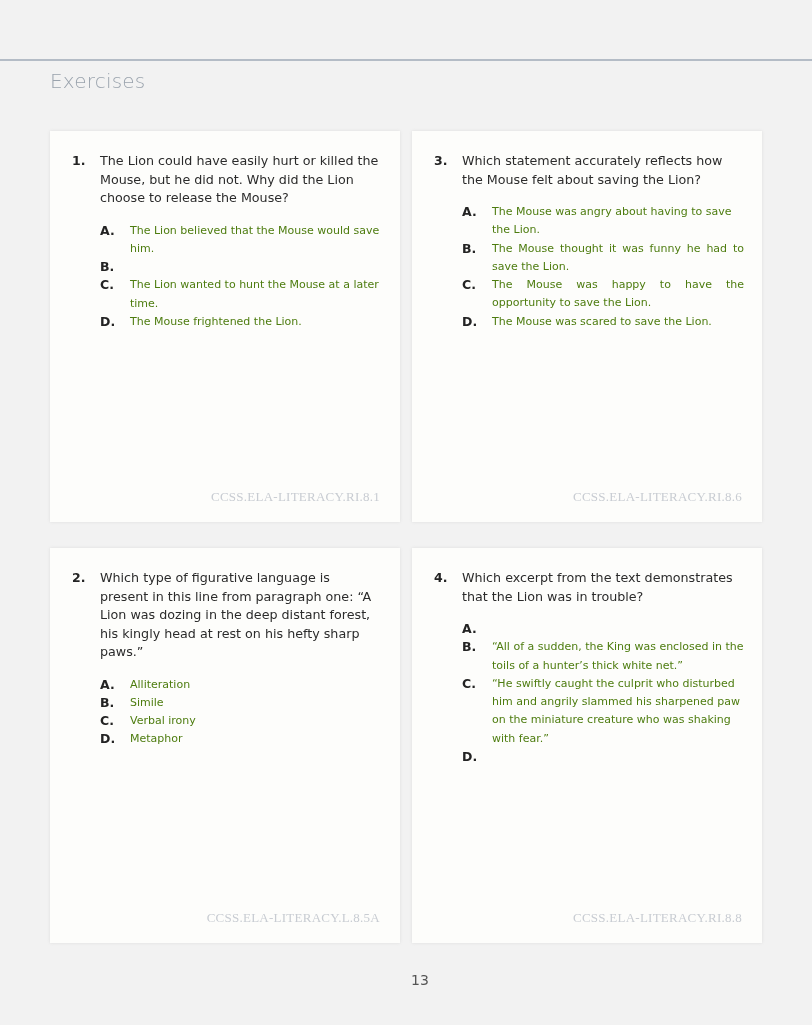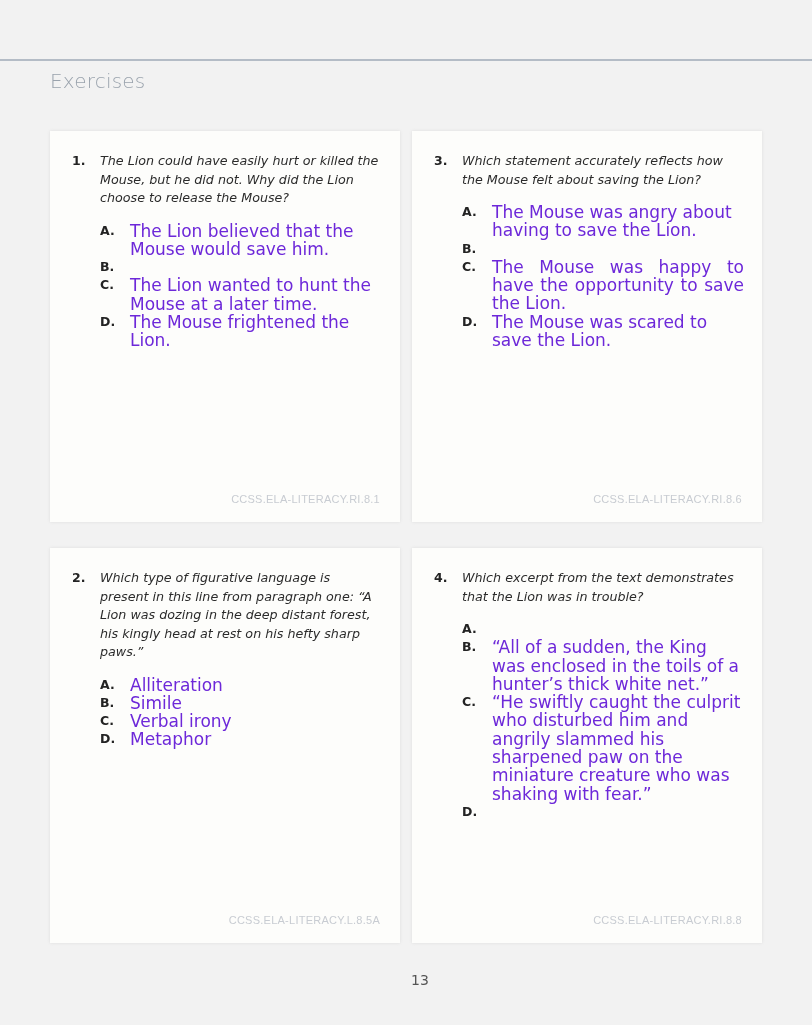--- a/index.html
+++ b/index.html
@@ -82,21 +82,20 @@
     line-height: 18.5px;
     width: 28px;
     flex: 0 0 28px;
     color: #232323;
   }
   .qtext {
     font-size: 12.7px;
     line-height: 18.5px;
     color: #2b2b2b;
     flex: 1;
-    font-style: italic;
   }
 
   
   .options {
     margin-top: 14px;
     padding-left: 28px;
   }
   .orow {
     display: flex;
     align-items: flex-start;
@@ -104,39 +103,39 @@
   }
   .oletter {
     font-weight: bold;
     font-size: 12.5px;
     line-height: 18.3px;
     width: 30px;
     flex: 0 0 30px;
     color: #232323;
   }
   .otext {
-    font-size: 17px;
+    font-size: 11px;
     line-height: 18.3px;
-    color: #6d28d9;
+    color: #4d7c0f;
     flex: 1;
   }
   .otext.justify {
     text-align: justify;
     text-align-last: left;
   }
 
   
   .ccss {
     position: absolute;
     right: 20px;
     bottom: 17px;
-    font-size: 11px;
+    font-size: 13px;
     letter-spacing: 0.25px;
     color: #c8ccd2;
-    font-family: Liberation Sans, sans-serif;
+    font-family: Liberation Serif, serif;
   }
 
   
   .page-number {
     position: absolute;
     top: 972px;
     left: 0;
     width: 812px;
     text-align: center;
     font-size: 14px;
@@ -187,20 +186,21 @@
         <div class="qnum">3.</div>
         <div class="qtext">Which statement accurately reflects how the Mouse felt about saving the Lion?</div>
       </div>
       <div class="options">
         <div class="orow">
           <div class="oletter">A.</div>
           <div class="otext">The Mouse was angry about having to save the Lion.</div>
         </div>
         <div class="orow">
           <div class="oletter">B.</div>
+          <div class="otext justify">The Mouse thought it was funny he had to save the Lion.</div>
         </div>
         <div class="orow">
           <div class="oletter">C.</div>
           <div class="otext justify">The Mouse was happy to have the opportunity to save the Lion.</div>
         </div>
         <div class="orow">
           <div class="oletter">D.</div>
           <div class="otext">The Mouse was scared to save the Lion.</div>
         </div>
       </div>

